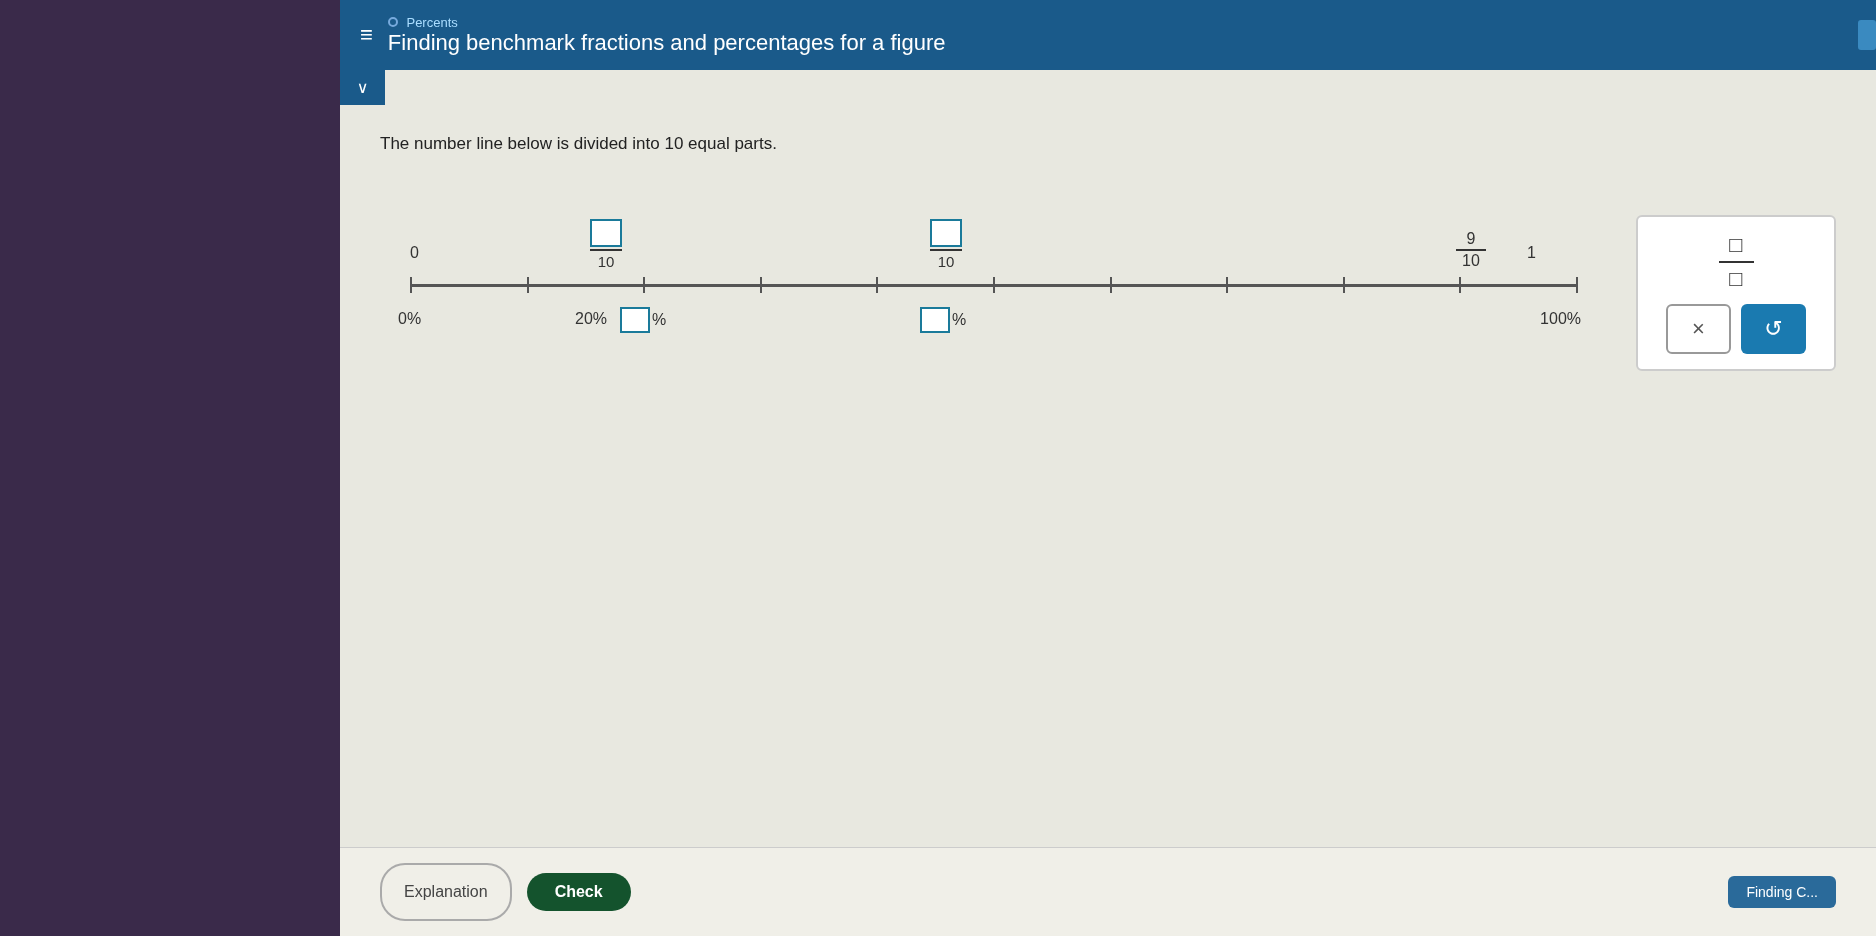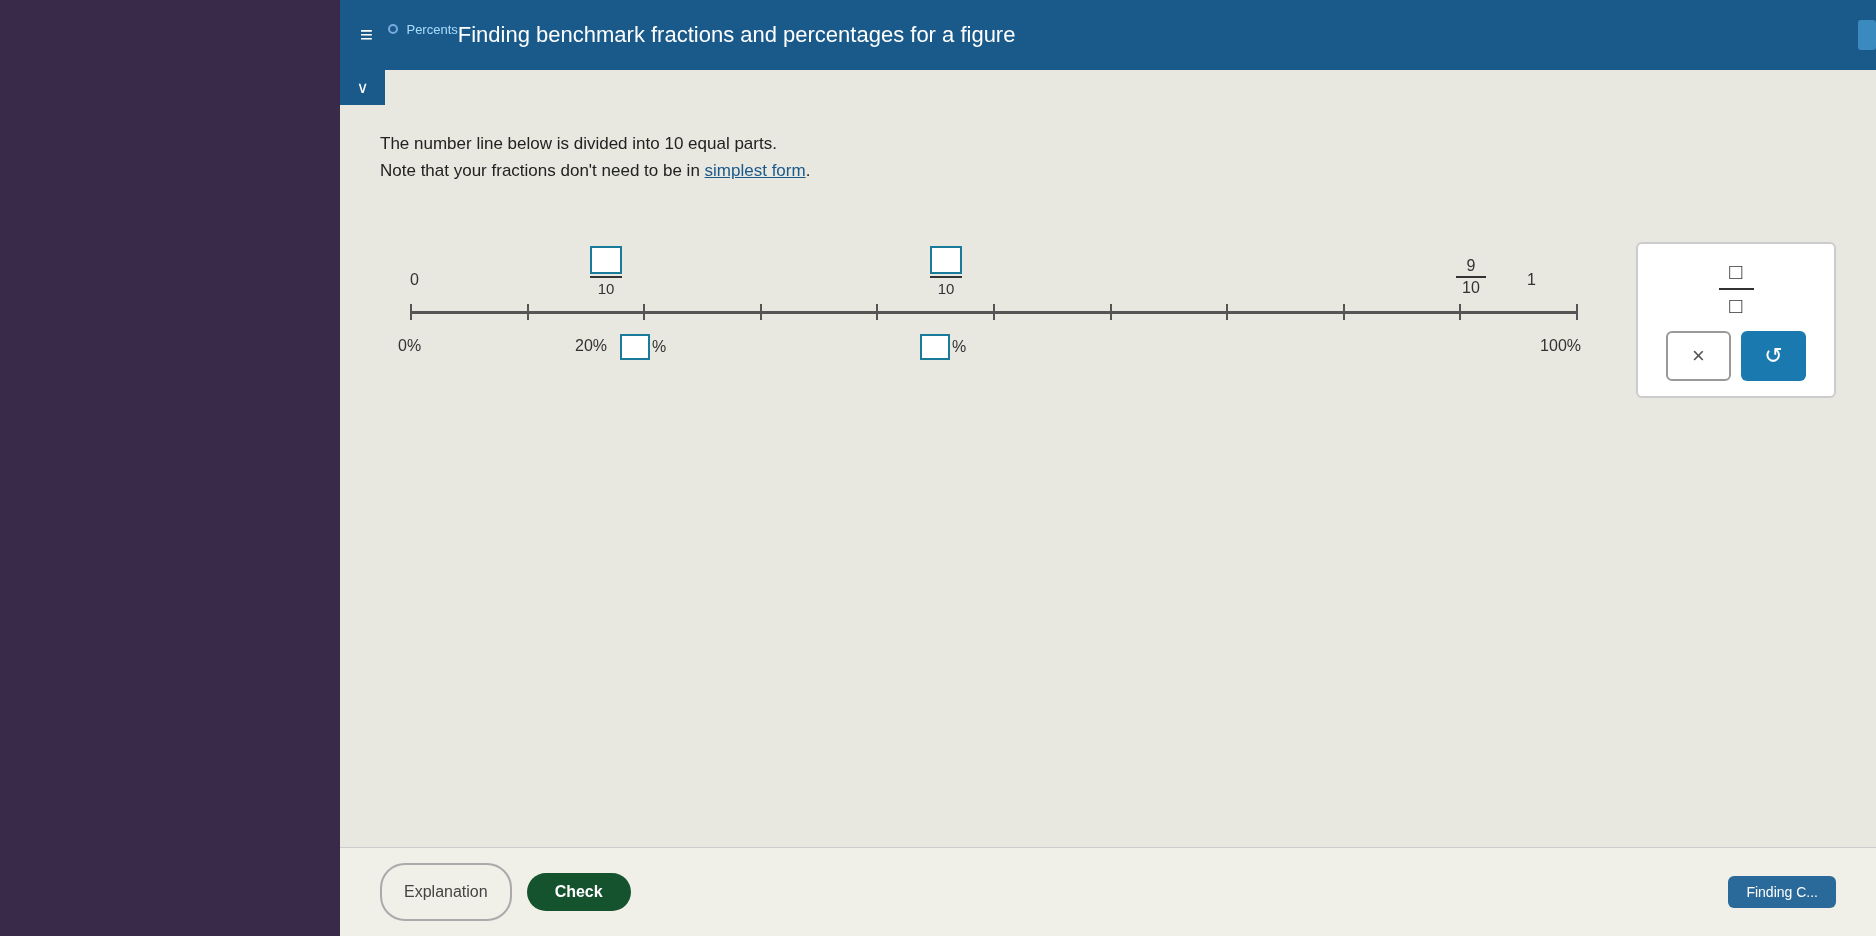--- a/index.html
+++ b/index.html
@@ -31,21 +31,21 @@
       min-height: 70px;
     }
     .hamburger-icon {
       color: white;
       font-size: 22px;
       cursor: pointer;
       flex-shrink: 0;
     }
     .header-info {
       display: flex;
-      flex-direction: row;
+      flex-direction: column;
     }
     .header-subtitle {
       color: #aaddff;
       font-size: 13px;
     }
     .header-title {
       color: white;
       font-size: 22px;
       font-weight: 500;
     }
@@ -383,23 +383,20 @@
   </div>
 
   <div class="content-wrapper">
     <div class="chevron-bar">
       <span class="chevron-icon">∨</span>
     </div>
 
     <div class="content-inner">
       <div class="instructions">
         <div>The number line below is divided into 10 equal parts.</div>
-        <div>
-          <span>Note that your fractions don't need to be in </span><a href="#">simplest form</a><span>.</span>
-        </div>
       </div>
 
       <div class="number-line-section">
         <div class="number-line-container">
 
           <div class="number-line-labels-top">
             <span class="label-0">0</span>
 
             <div class="label-frac-input">
               <input class="fraction-input-box" type="text" maxlength="2" style="">

